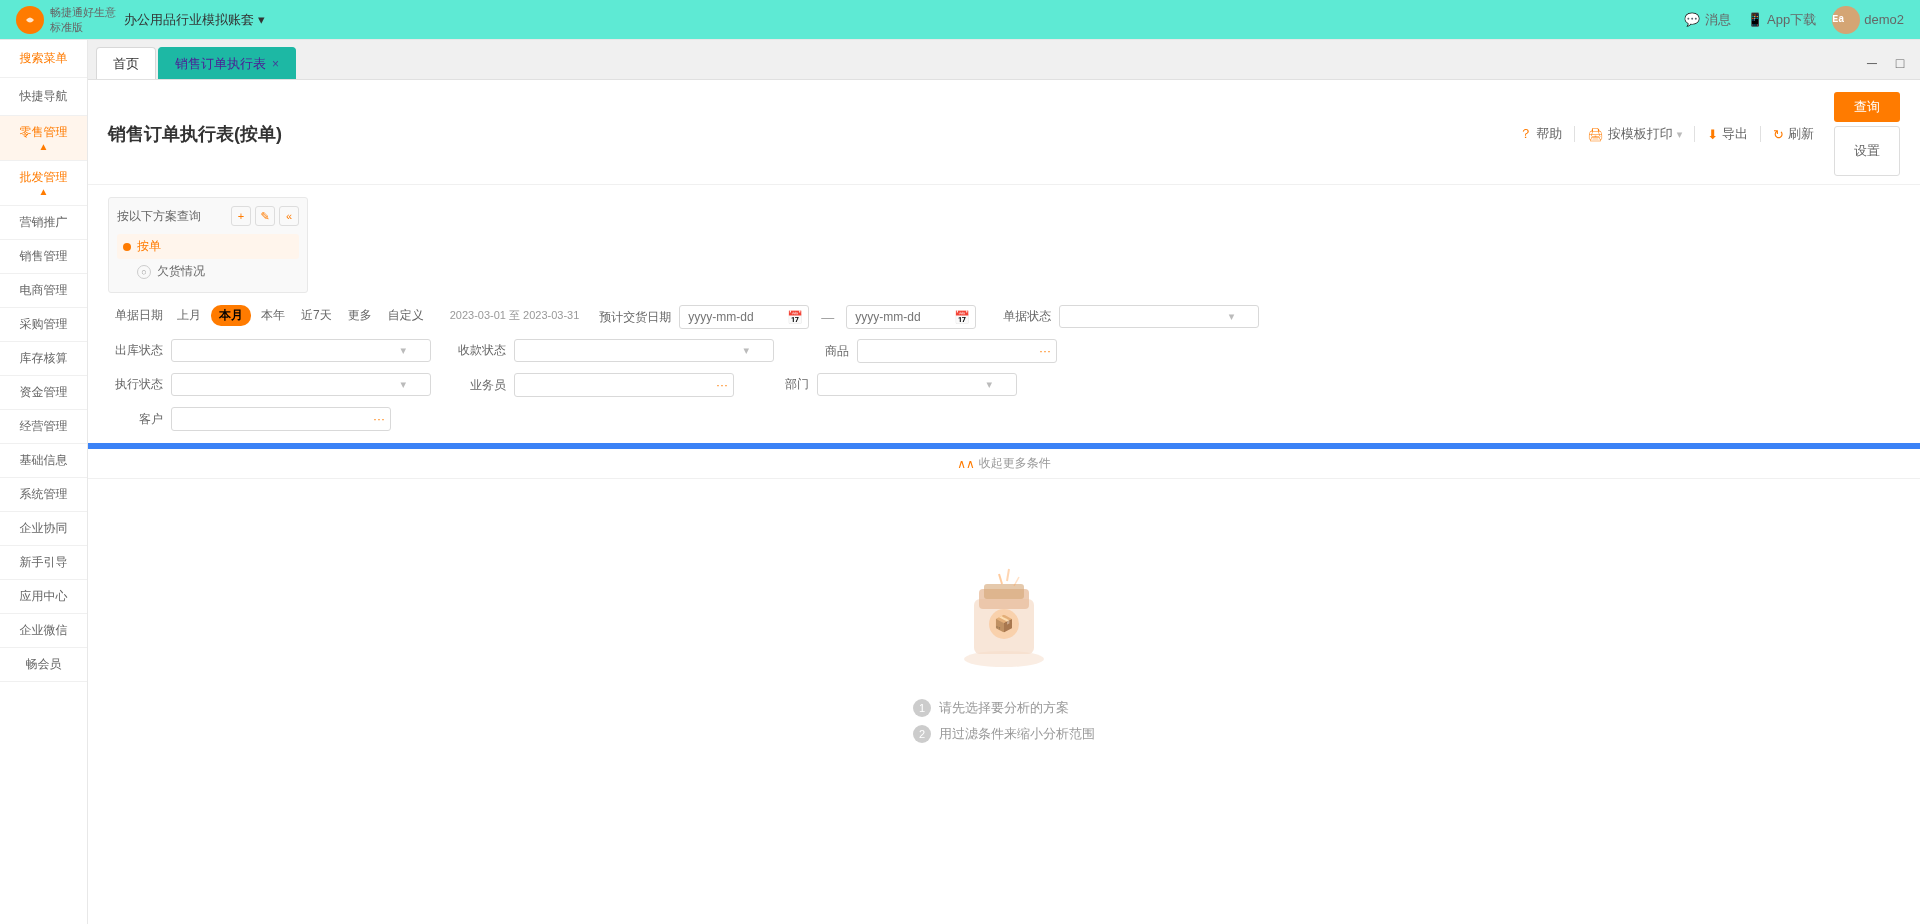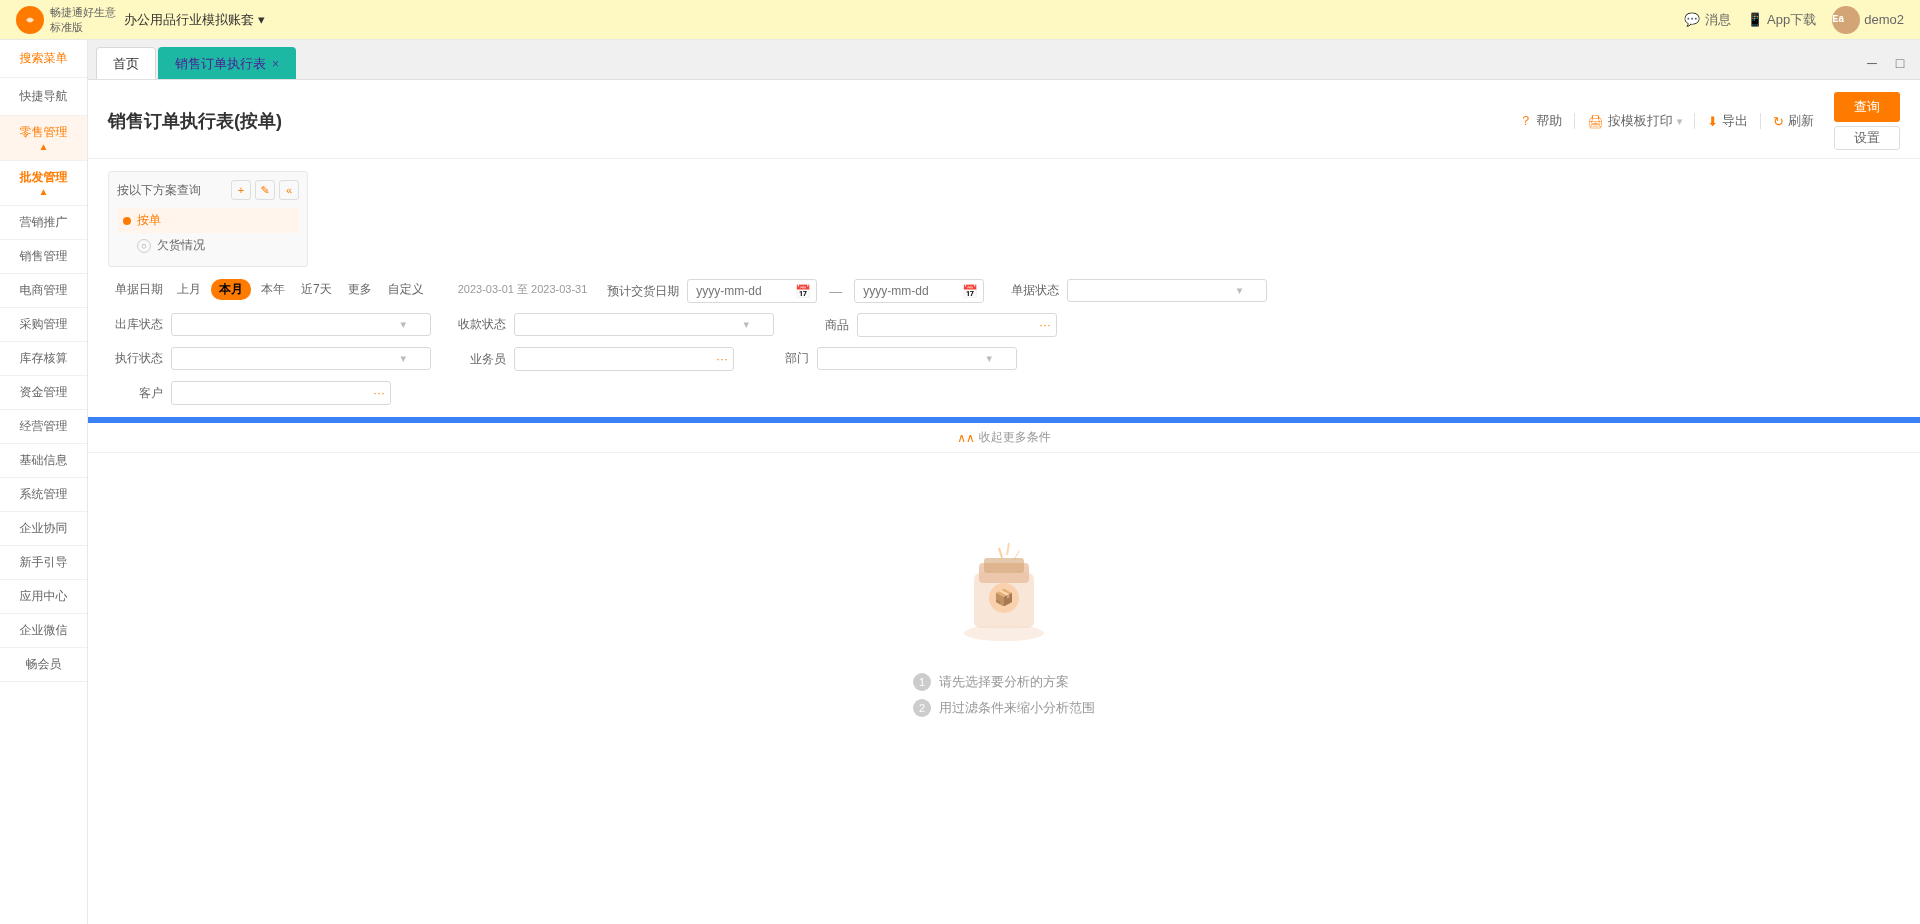--- a/index.html
+++ b/index.html
@@ -1,21 +1,21 @@
 <!DOCTYPE html>
 <html><head>
   <meta charset="utf-8">
   <style>
     * { box-sizing: border-box; margin: 0; padding: 0; }
     body { font-family: 'Microsoft YaHei', Arial, sans-serif; font-size: 13px; background: #f5f5f5; display: flex; flex-direction: column; height: 924px; overflow: hidden; }
 
     
     .top-header {
       height: 40px;
-      background: #fef9c3;
+      background: #5eead4;
       display: flex;
       align-items: center;
       justify-content: space-between;
       padding: 0 16px;
       border-bottom: 1px solid #e8e8e8;
       flex-shrink: 0;
     }
     .top-header-left {
       display: flex;
       align-items: center;
@@ -233,21 +233,21 @@
       border-radius: 3px;
       padding: 6px 20px;
       cursor: pointer;
       font-size: 13px;
     }
     .btn-setting {
       background: #fff;
       color: #666;
       border: 1px solid #ddd;
       border-radius: 3px;
-      padding: 2px 16px;
+      padding: 15px 16px;
       cursor: pointer;
       font-size: 13px;
     }
 
     
     .filter-area {
       display: flex;
       padding: 12px 20px;
       gap: 12px;
       border-bottom: 6px solid #3b82f6;
@@ -365,21 +365,21 @@
     .date-shortcut.active {
       background: #ff7b00;
       color: #000000;
       border-radius: 10px;
       padding: 2px 8px;
       font-weight: bold;
     }
     .date-range-text {
       font-size: 11px;
       color: #999;
-      margin-left: 20px;
+      margin-left: 12px;
     }
     .filter-input-with-icon {
       position: relative;
       display: inline-flex;
       align-items: center;
     }
     .filter-input-with-icon input {
       border: 1px solid #d9d9d9;
       border-radius: 3px;
       padding: 4px 24px 4px 8px;
@@ -515,21 +515,21 @@
     <div class="search-menu">
       <span>搜索菜单</span>
     </div>
     <div class="quick-nav">
       <span>快捷导航</span>
     </div>
     <div class="sidebar-section has-sub" style="background:#fff5ec; color:#ff7b00;">
       <span>零售管理</span>
       <span style="font-size:10px;">▲</span>
     </div>
-    <div class="sidebar-section has-sub" style="color:#ff7b00;font-weight:bold;">
+    <div class="sidebar-section has-sub" style="color:#ff7b00;">
       <span>批发管理</span>
       <span style="font-size:10px;">▲</span>
     </div>
     <div class="sidebar-section">
       <span>营销推广</span>
     </div>
     <div class="sidebar-section">
       <span>销售管理</span>
     </div>
     <div class="sidebar-section">

